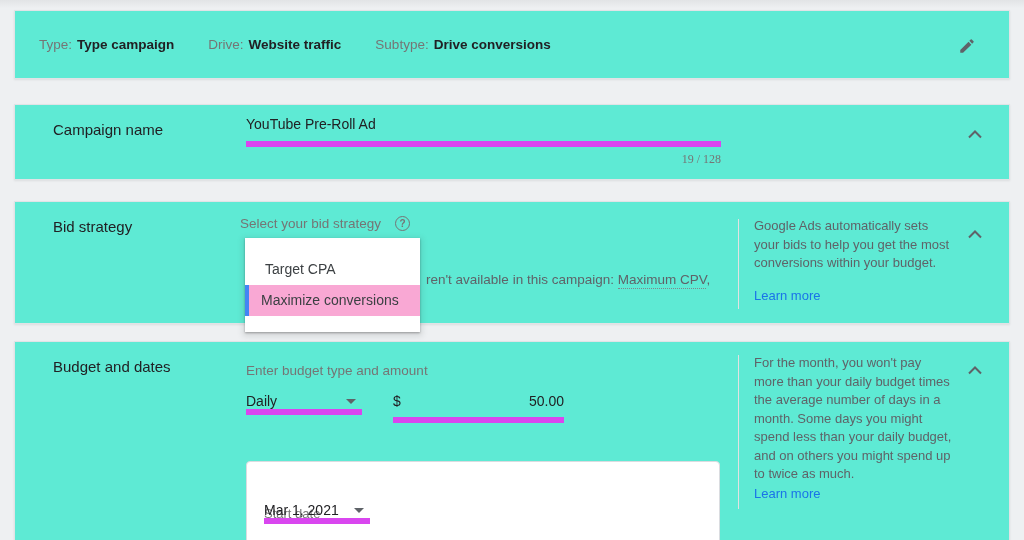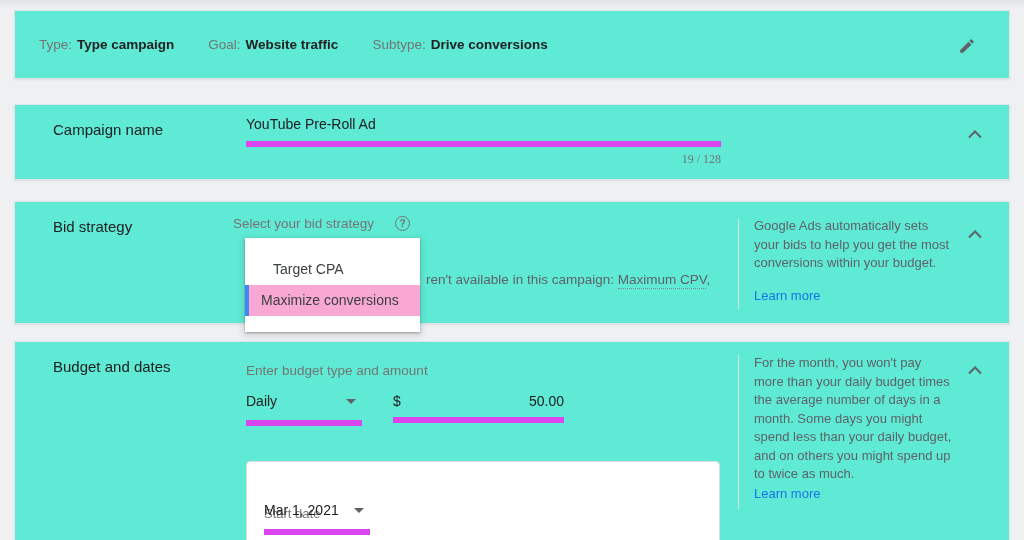--- a/index.html
+++ b/index.html
@@ -40,49 +40,49 @@
   .help-divider { position:absolute; left:723px; border-left:1px solid #e2e2e2; }
   .help-text { position:absolute; left:739px; width:200px; font-size:13px; line-height:18.5px; color:#5f6368; }
   .learn-more { color:#1a73e8; font-size:13px; text-decoration:none; display:inline-block; cursor:pointer; }
   
   .campaign { top:104px; height:76px; }
   .name-field { position:absolute; left:231px; top:11px; width:475px; }
   .name-value { font-size:14px; color:#212124; padding-bottom:9px; }
   .char-counter { text-align:right; color:#757575; font-size:12px; margin-top:5px;font-family:Liberation Serif, serif; }
   
   .bid { top:201px; height:123px; }
-  .bid-label-row { position:absolute; left:218px; top:14px; display:flex; align-items:center; gap:21px; }
+  .bid-label-row { position:absolute; left:225px; top:14px; display:flex; align-items:center; gap:14px; }
   .help-circle {
     width:15px; height:15px; border:1.5px solid #757575; border-radius:50%;
     color:#757575; font-size:10px; line-height:13px; text-align:center; cursor:pointer;
     font-weight:bold;
   }
   .bg-sentence { position:absolute; left:411px; top:70px; font-size:13.5px; color:#5f6368; white-space:nowrap; }
   .dotted-term { border-bottom:1px dotted #80868b; padding-bottom:1px; }
   .bid .help-divider { top:17px; height:90px; }
   .bid .help-text { top:15px; }
   .bid .learn-more { margin-top:14px; }
   
   .dropdown {
     position:absolute; left:245px; top:238px; width:175px; height:94px;
     background:#fff; box-shadow:0 1px 2px rgba(0,0,0,0.3), 0 2px 6px 2px rgba(60,64,67,0.15);
     padding-top:16px; z-index:10;
   }
   .dropdown-option {
-    height:31px; line-height:31px; padding-left:28px; font-size:14px; color:#3c4043; cursor:pointer;
+    height:31px; line-height:31px; padding-left:20px; font-size:14px; color:#3c4043; cursor:pointer;
   }
   .dropdown-option.selected {
     background:#f9a8d4; border-left:4px solid #4285f4; padding-left:12px;
   }
   
   .budget { top:341px; height:210px; }
   .budget .field-label { position:absolute; left:231px; top:13px;margin-top:8px; }
   .select-ctl {
     position:absolute; display:flex; align-items:center; justify-content:space-between;
-    font-size:14px; color:#212124; padding-bottom:11px; cursor:pointer;
+    font-size:14px; color:#212124; padding-bottom:0; cursor:pointer;
   }
   .budget-type { left:231px; top:51px; width:116px; }
   .amount-field { left:378px; top:51px; width:171px; display:flex; justify-content:space-between;
     position:absolute; font-size:14px; color:#212124; padding-bottom:8px; }
   .arrow-down {
     width:0; height:0; border-left:5px solid transparent; border-right:5px solid transparent;
     border-top:5px solid #5f6368; margin-right:6px;
   }
   .budget .help-divider { top:13px; height:154px; }
   .budget .help-text { top:12px; }
@@ -98,21 +98,21 @@
 </style>
 </head>
 <body>
 
 <div class="card summary">
   <div class="summary-item">
     <span class="summary-label">Type:</span>
     <span class="summary-value">Type campaign</span>
   </div>
   <div class="summary-item">
-    <span class="summary-label">Goal:</span>
+    <span class="summary-label">Drive:</span>
     <span class="summary-value">Website traffic</span>
   </div>
   <div class="summary-item">
     <span class="summary-label">Subtype:</span>
     <span class="summary-value">Drive conversions</span>
   </div>
   <button class="icon-btn edit-btn">
     <span>
       <svg width="18" height="18" viewBox="0 0 24 24" fill="#5f6368">
         <path d="M3 17.25V21h3.75L17.81 10.19l-3.75-3.75L3 17.25zM20.71 7.04c.39-.39.39-1.02 0-1.41l-2.34-2.34a.9959.9959 0 0 0-1.41 0l-1.83 1.83 3.75 3.75 1.83-1.83z"></path>

